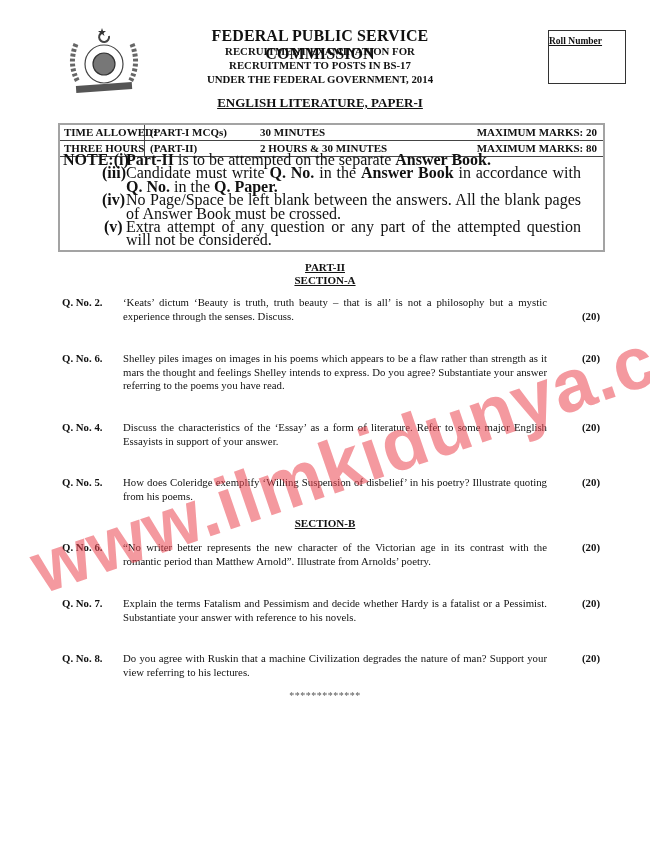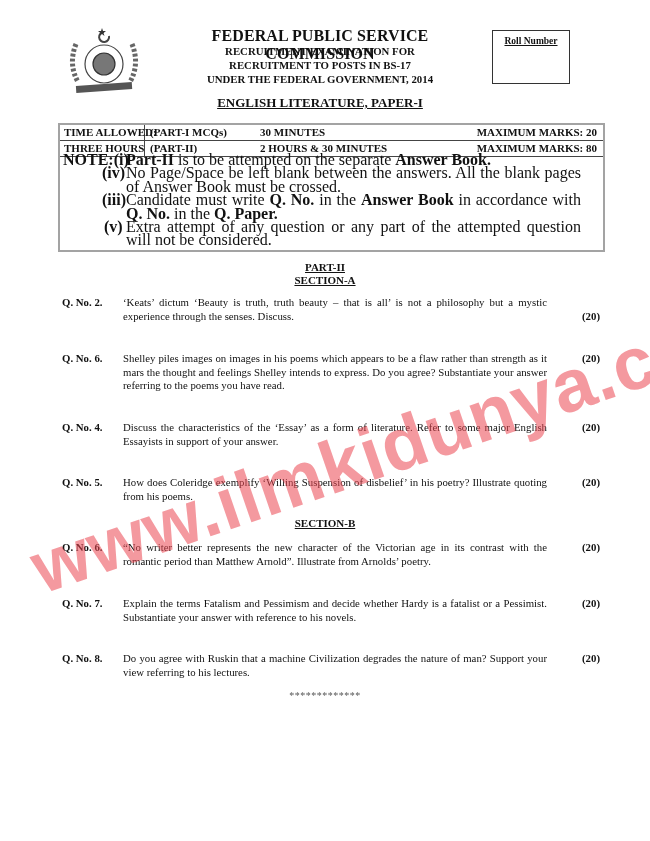--- a/index.html
+++ b/index.html
@@ -3,21 +3,21 @@
 <meta charset="utf-8">
 <style>
   html, body { margin: 0; padding: 0; background: #ffffff; }
   body { width: 650px; height: 841px; position: relative; overflow: hidden; font-family: "Liberation Serif", "DejaVu Serif", serif; color: #111; }
   .abs { position: absolute; }
 
   
   .logo { left: 62px; top: 24px; width: 84px; height: 74px; }
   .hdr-title { left: 160px; width: 320px; top: 27px; font-size: 16px; font-weight: bold; text-align: center; letter-spacing: 0.1px; }
   .hdr-line { left: 160px; width: 320px; font-size: 10.8px; font-weight: bold; text-align: center; }
-  .roll { left: 492px; top: 30px; width: 76px; height: 52px; border: 1px solid #333; font-size: 9.5px; font-weight: bold; text-align: center; }
+  .roll { left: 548px; top: 30px; width: 76px; height: 52px; border: 1px solid #333; font-size: 9.5px; font-weight: bold; }
   .roll span { display: inline-block; margin-top: 5px; text-decoration: underline; }
   .paper-title { left: 160px; width: 320px; top: 95px; font-size: 13px; font-weight: bold; text-align: center; text-decoration: underline; }
 
   
   .tbox { left: 58px; top: 123px; width: 543px; height: 125px; border: 2px solid #a3a3a3; }
   .trow { position: absolute; left: 0; width: 543px; height: 15px; font-size: 11px; font-weight: bold; line-height: 15px; }
   .trow.r1 { top: 0; border-bottom: 1px solid #444; }
   .trow.r2 { top: 16px; border-bottom: 1px solid #444; }
   .tcell { position: absolute; top: 0; white-space: nowrap; }
   .vdiv { position: absolute; left: 84px; top: 0; width: 1px; height: 32px; background: #444; }
@@ -82,26 +82,26 @@
     <span class="tcell" style="left:200px">2 HOURS &amp; 30 MINUTES</span>
     <span class="tcell" style="right:6px">MAXIMUM MARKS: 80</span>
   </div>
 
   <div class="notes">
     <div class="note">
       <span class="lbl" style="left:3px"><span>NOTE:</span><span>(i)</span></span>
       <div class="txt"><b>Part-II</b> is to be attempted on the separate <b>Answer Book.</b></div>
     </div>
     <div class="note">
+      <span class="lbl" style="left:42px">(iii)</span>
+      <div class="txt">Candidate must write <b>Q. No.</b> in the <b>Answer Book</b> in accordance with <b>Q. No.</b> in the <b>Q. Paper.</b></div>
+    </div>
+    <div class="note">
       <span class="lbl" style="left:42px">(iv)</span>
       <div class="txt">No Page/Space be left blank between the answers. All the blank pages of Answer Book must be crossed.</div>
-    </div>
-    <div class="note">
-      <span class="lbl" style="left:42px">(iii)</span>
-      <div class="txt">Candidate must write <b>Q. No.</b> in the <b>Answer Book</b> in accordance with <b>Q. No.</b> in the <b>Q. Paper.</b></div>
     </div>
     <div class="note">
       <span class="lbl" style="left:44px">(v)</span>
       <div class="txt">Extra attempt of any question or any part of the attempted question will not be considered.</div>
     </div>
   </div>
 </div>
 
 <div class="abs sec-head" style="top:261px">PART-II</div>
 <div class="abs sec-head" style="top:274px">SECTION-A</div>

